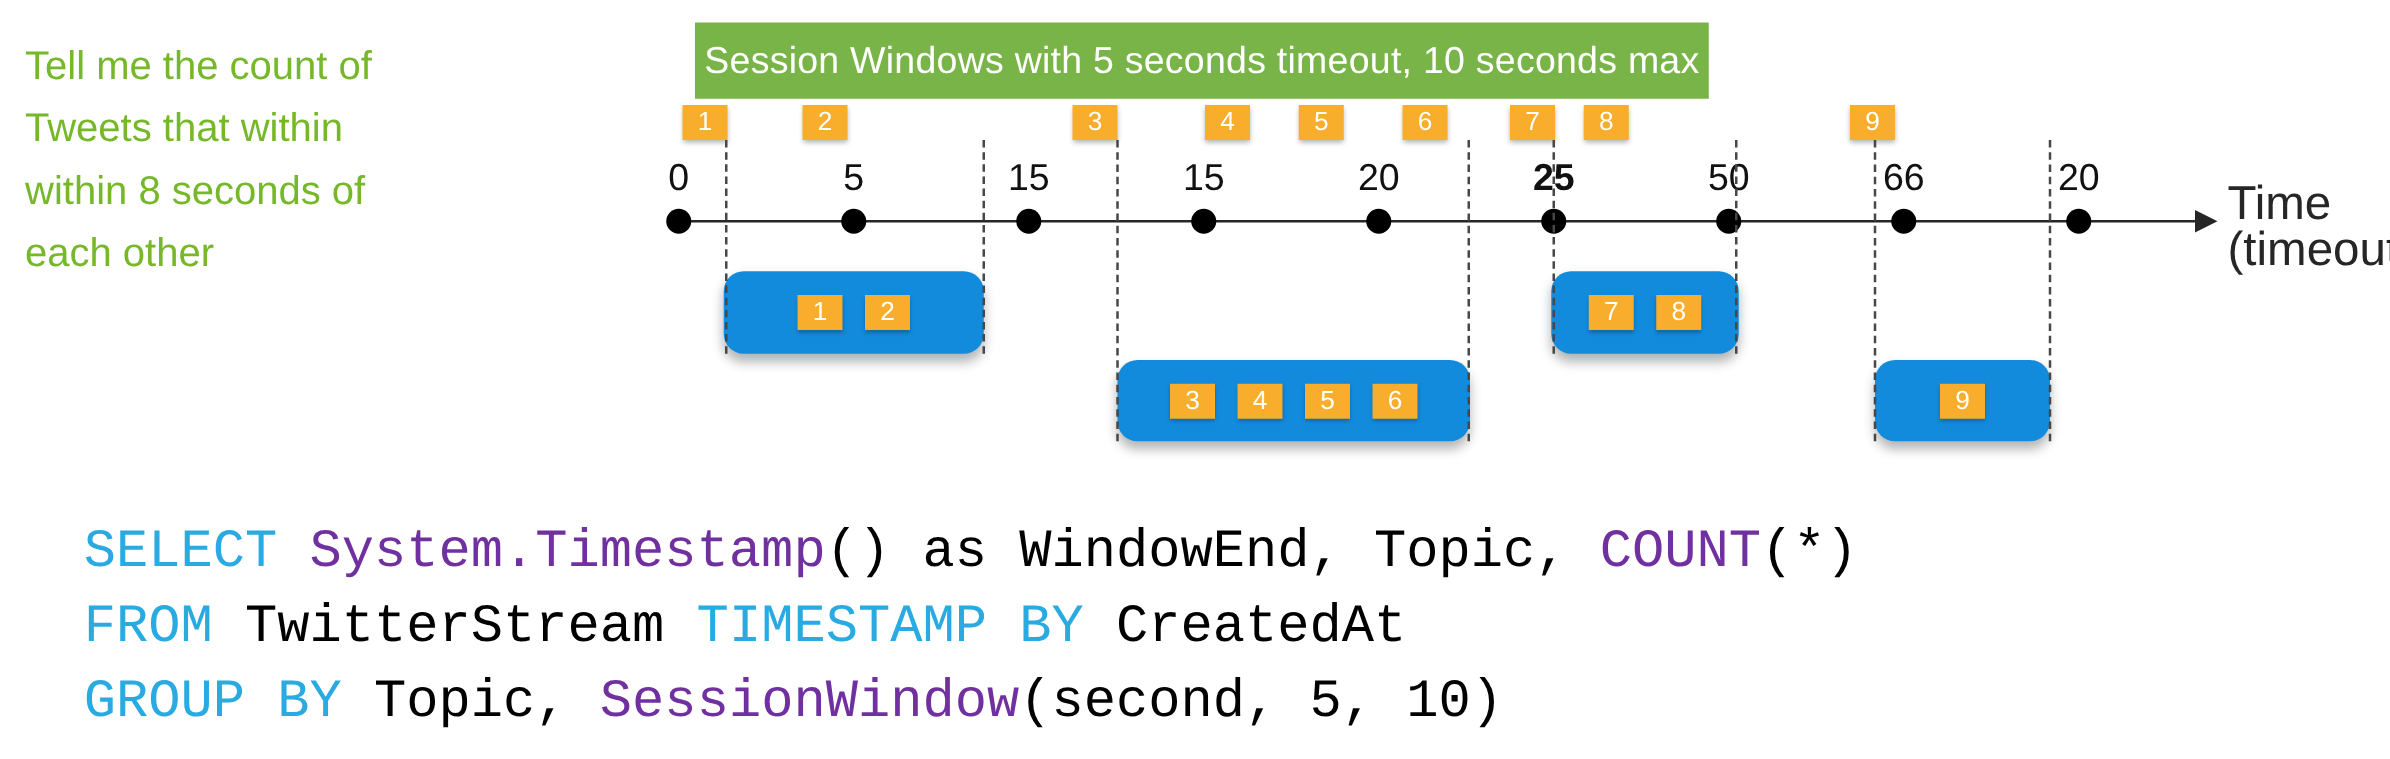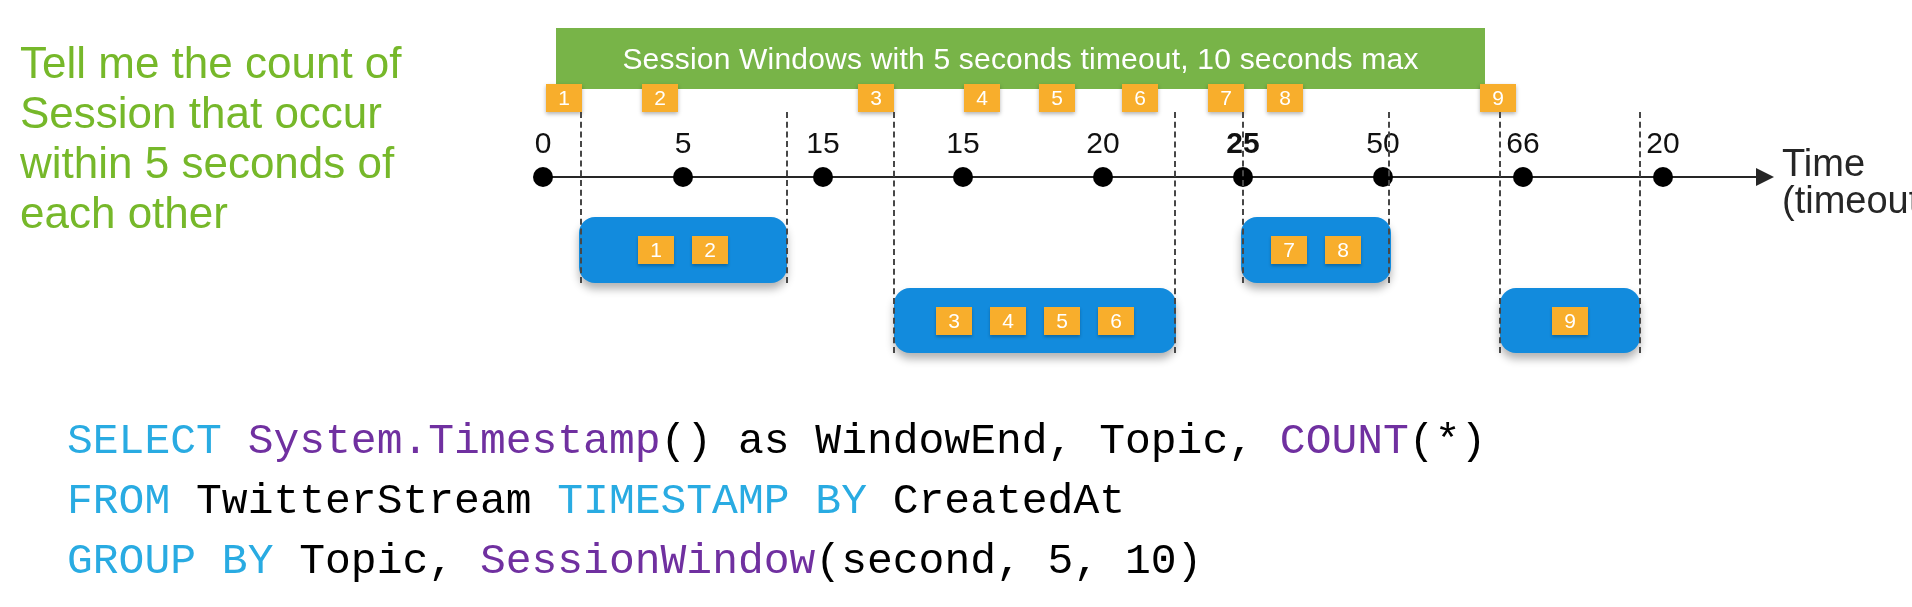--- a/index.html
+++ b/index.html
@@ -1,22 +1,22 @@
 <!DOCTYPE html>
 <html><head>
 <meta charset="utf-8">
 <style>
   html,body{margin:0;padding:0;background:#fff;}
   #frame{
     position:relative;width:1912px;height:607px;background:#fff;overflow:hidden;
     font-family:"Liberation Sans","DejaVu Sans",sans-serif;
   }
   
-  .headline{position:absolute;left:20px;top:38px;width:460px;
-    font-size:44px;line-height:50px;color:var(--headline-green);}
+  .headline{position:absolute;left:20px;top:27px;width:460px;
+    font-size:32px;line-height:50px;color:var(--headline-green);}
   
   .banner{position:absolute;display:flex;align-items:center;justify-content:center;
     background:var(--banner-green);color:#fff;font-weight:300;font-size:30px;letter-spacing:.2px;}
   
   .axis-line{position:absolute;background:var(--axis-black);}
   .arrowhead{position:absolute;width:0;height:0;
     border-left:18px solid var(--axis-black);border-top:9px solid transparent;border-bottom:9px solid transparent;}
   .tick-label{position:absolute;width:80px;text-align:center;font-size:30px;color:var(--tick-color);}
   .tick-dot{position:absolute;width:20px;height:20px;border-radius:50%;background:#000;}
   .axis-label{position:absolute;font-size:38px;line-height:37px;color:var(--axis-black);}
@@ -37,26 +37,26 @@
   .seg-function{color:var(--sql-function);}
   .seg-plain{color:var(--sql-plain);}
 </style>
 </head>
 <body>
 
 <div id="frame" style="--headline-green: #76B82A; --banner-green: #78B448; --event-orange: #F8AE2C; --window-blue: #128BDD; --sql-keyword: #29ABE2; --sql-function: #7030A0; --sql-plain: #000000; --axis-black: #262626; --dash-gray: #474747; --tick-color: #111111;">
 
   <div class="headline">
     <div>Tell me the count of</div>
-    <div>Session that occur</div>
-    <div>within 5 seconds of</div>
+    <div>Tweets that within</div>
+    <div>within 8 seconds of</div>
     <div>each other</div>
   </div>
 
-  <div class="banner" id="banner" style="left: 556px; top: 28px; width: 929px; height: 61px;">
+  <div class="banner" id="banner" style="left: 556px; top: 18px; width: 811px; height: 61px;">
     <span>Session Windows with 5 seconds timeout, 10 seconds max</span>
   </div>
 
   <div id="timeline">
     <div class="axis-line" id="axis-line" style="left: 535px; top: 176px; width: 1223px; height: 2px;"></div>
     <div class="arrowhead" id="axis-arrow" style="left: 1756px; top: 168px;"></div>
     <div id="ticks">
         <div class="tick-label" style="left: 503px; top: 126px;">0</div>
         <div class="tick-dot" style="left: 533px; top: 167px;"></div>
         <div class="tick-label" style="left: 643px; top: 126px;">5</div>

